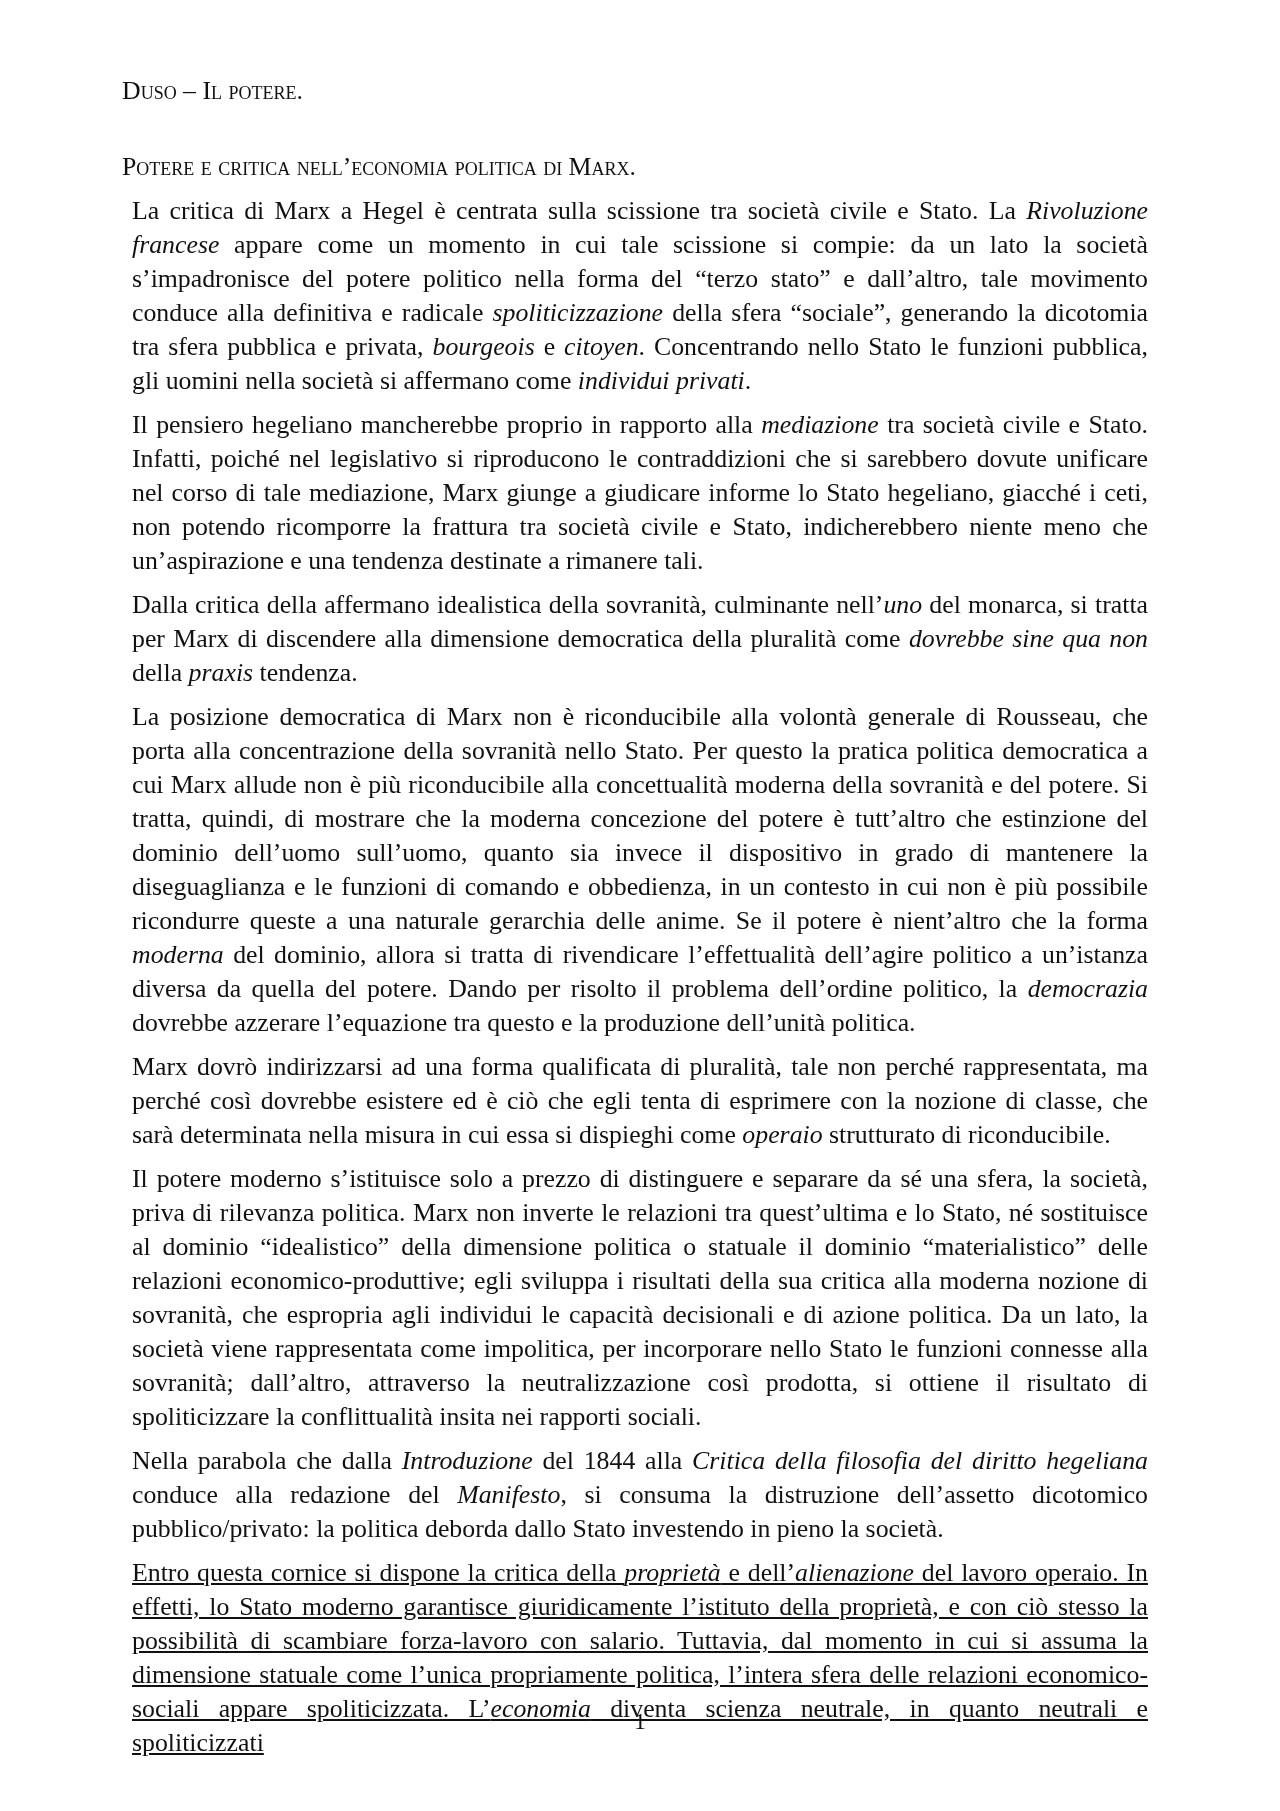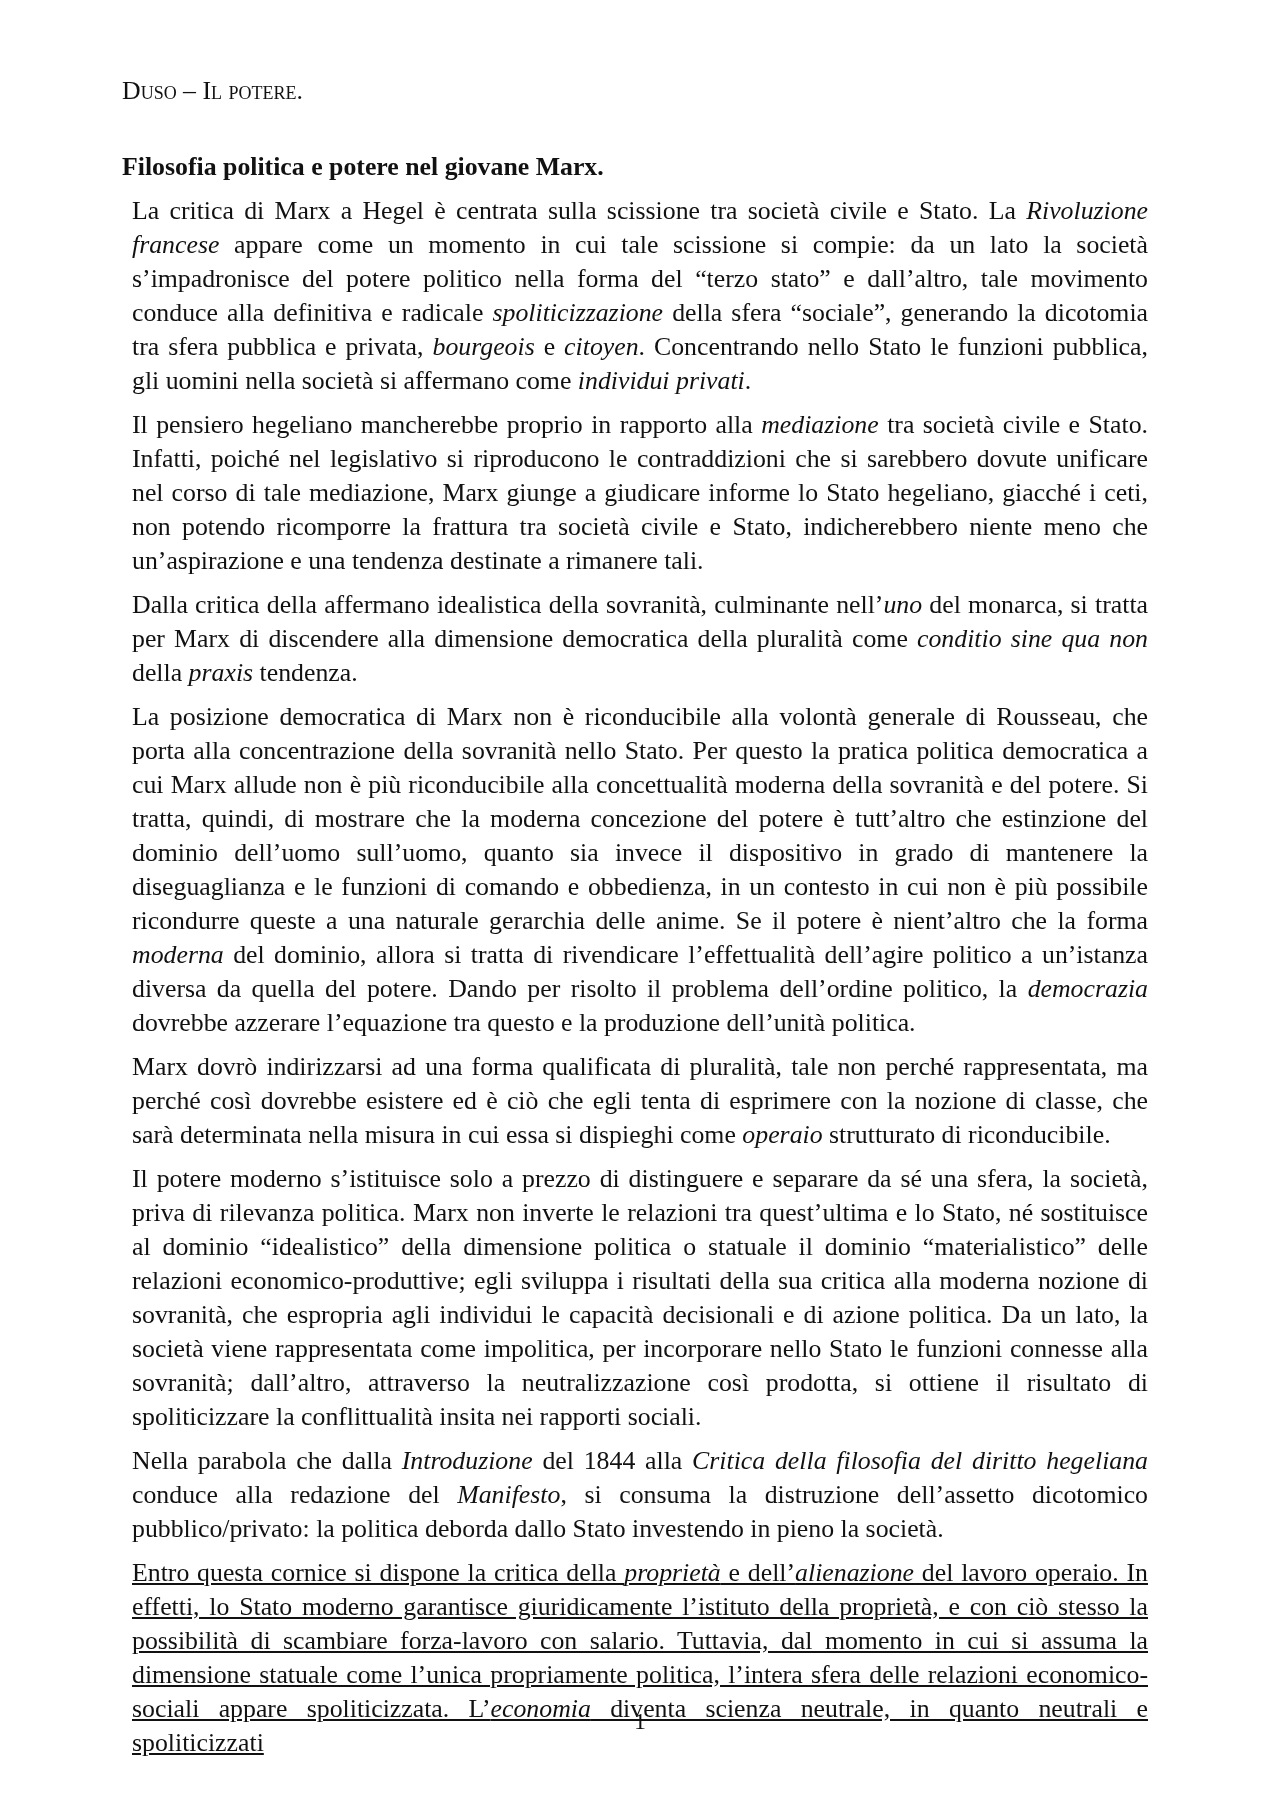--- a/index.html
+++ b/index.html
@@ -68,27 +68,27 @@
   }
 </style>
 </head>
 <body>
 
 <div class="page">
 
   <div class="content running-head">Duso – Il potere.</div>
 
   <div class="content main">
-    <p class="subsection-title">Filosofia politica e potere nel giovane Marx.</p>
+    <p class="section-title">Potere e critica nell’economia politica di Marx.</p>
 
     <p class="para"><span>La critica di Marx a Hegel è centrata sulla scissione tra società civile e Stato. La </span><span class="it">Rivoluzione francese</span><span> appare come un momento in cui tale scissione si compie: da un lato la società s’impadronisce del potere politico nella forma del “terzo stato” e dall’altro, tale movimento conduce alla definitiva e radicale </span><span class="it">spoliticizzazione</span><span> della sfera “sociale”, generando la dicotomia tra sfera pubblica e privata, </span><span class="it">bourgeois</span><span> e </span><span class="it">citoyen</span><span>. Concentrando nello Stato le funzioni pubblica, gli uomini nella società si affermano come </span><span class="it">individui privati</span><span>.</span></p>
 
     <p class="para"><span>Il pensiero hegeliano mancherebbe proprio in rapporto alla </span><span class="it">mediazione</span><span> tra società civile e Stato. Infatti, poiché nel legislativo si riproducono le contraddizioni che si sarebbero dovute unificare nel corso di tale mediazione, Marx giunge a giudicare informe lo Stato hegeliano, giacché i ceti, non potendo ricomporre la frattura tra società civile e Stato, indicherebbero niente meno che un’aspirazione e una tendenza destinate a rimanere tali.</span></p>
 
-    <p class="para"><span>Dalla critica della affermano idealistica della sovranità, culminante nell’</span><span class="it">uno</span><span> del monarca, si tratta per Marx di discendere alla dimensione democratica della pluralità come </span><span class="it">conditio sine qua non</span><span> della </span><span class="it">praxis</span><span> tendenza.</span></p>
+    <p class="para"><span>Dalla critica della affermano idealistica della sovranità, culminante nell’</span><span class="it">uno</span><span> del monarca, si tratta per Marx di discendere alla dimensione democratica della pluralità come </span><span class="it">dovrebbe sine qua non</span><span> della </span><span class="it">praxis</span><span> tendenza.</span></p>
 
     <p class="para"><span>La posizione democratica di Marx non è riconducibile alla volontà generale di Rousseau, che porta alla concentrazione della sovranità nello Stato. Per questo la pratica politica democratica a cui Marx allude non è più riconducibile alla concettualità moderna della sovranità e del potere. Si tratta, quindi, di mostrare che la moderna concezione del potere è tutt’altro che estinzione del dominio dell’uomo sull’uomo, quanto sia invece il dispositivo in grado di mantenere la diseguaglianza e le funzioni di comando e obbedienza, in un contesto in cui non è più possibile ricondurre queste a una naturale gerarchia delle anime. Se il potere è nient’altro che la forma </span><span class="it">moderna</span><span> del dominio, allora si tratta di rivendicare l’effettualità dell’agire politico a un’istanza diversa da quella del potere. Dando per risolto il problema dell’ordine politico, la </span><span class="it">democrazia</span><span> dovrebbe azzerare l’equazione tra questo e la produzione dell’unità politica.</span></p>
 
     <p class="para"><span>Marx dovrò indirizzarsi ad una forma qualificata di pluralità, tale non perché rappresentata, ma perché così dovrebbe esistere ed è ciò che egli tenta di esprimere con la nozione di classe, che sarà determinata nella misura in cui essa si dispieghi come </span><span class="it">operaio</span><span> strutturato di riconducibile.</span></p>
 
     <p class="para"><span>Il potere moderno s’istituisce solo a prezzo di distinguere e separare da sé una sfera, la società, priva di rilevanza politica. Marx non inverte le relazioni tra quest’ultima e lo Stato, né sostituisce al dominio “idealistico” della dimensione politica o statuale il dominio “materialistico” delle relazioni economico-produttive; egli sviluppa i risultati della sua critica alla moderna nozione di sovranità, che espropria agli individui le capacità decisionali e di azione politica. Da un lato, la società viene rappresentata come impolitica, per incorporare nello Stato le funzioni connesse alla sovranità; dall’altro, attraverso la neutralizzazione così prodotta, si ottiene il risultato di spoliticizzare la conflittualità insita nei rapporti sociali.</span></p>
 
     <p class="para"><span>Nella parabola che dalla </span><span class="it">Introduzione</span><span> del 1844 alla </span><span class="it">Critica della filosofia del diritto hegeliana</span><span> conduce alla redazione del </span><span class="it">Manifesto</span><span>, si consuma la distruzione dell’assetto dicotomico pubblico/privato: la politica deborda dallo Stato investendo in pieno la società.</span></p>
 
     <p class="para cont"><span>Entro questa cornice si dispone la critica della </span><span class="it">proprietà</span><span> e dell’</span><span class="it">alienazione</span><span> del lavoro operaio. In effetti, lo Stato moderno garantisce giuridicamente l’istituto della proprietà, e con ciò stesso la possibilità di scambiare forza-lavoro con salario. Tuttavia, dal momento in cui si assuma la dimensione statuale come l’unica propriamente politica, l’intera sfera delle relazioni economico-sociali appare spoliticizzata. L’</span><span class="it">economia</span><span> diventa scienza neutrale, in quanto neutrali e spoliticizzati</span></p>

